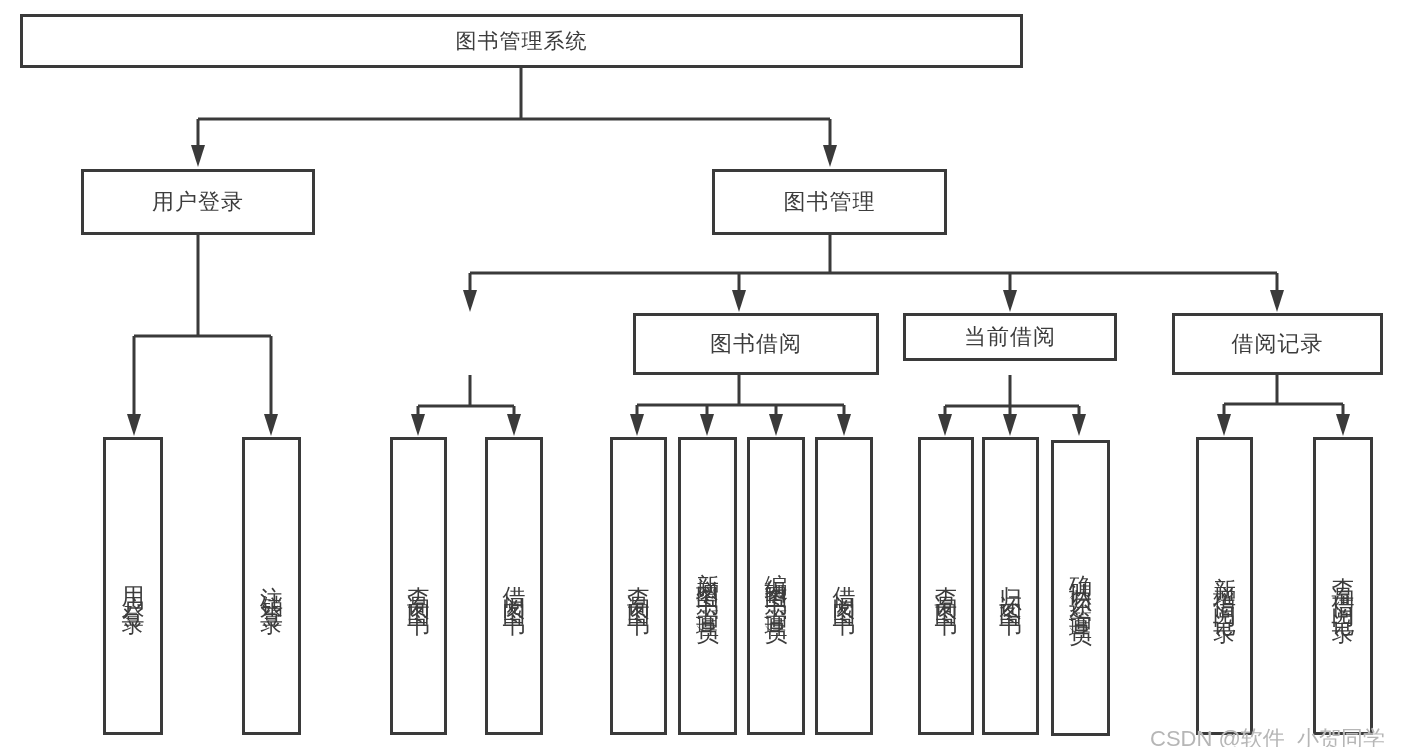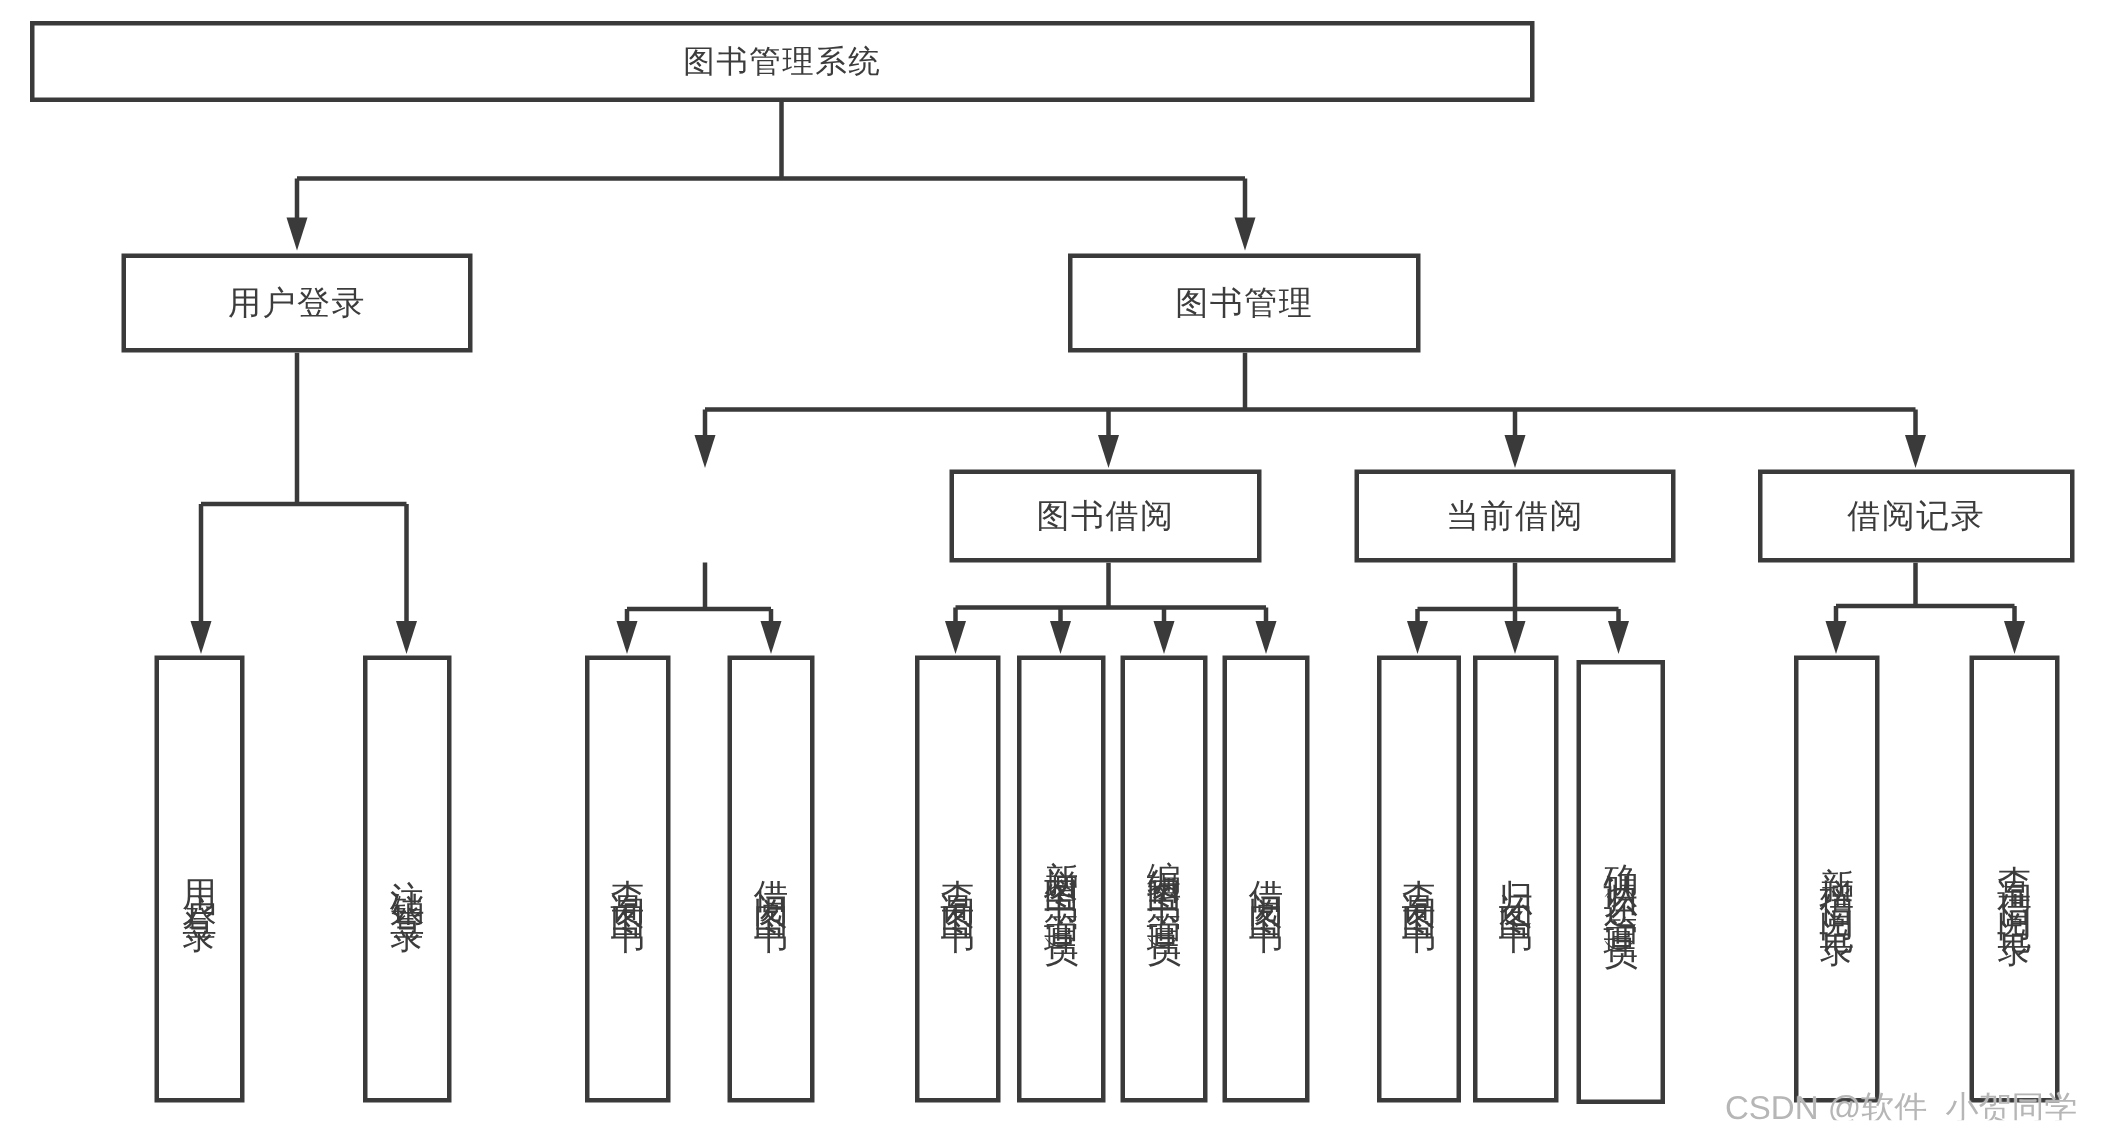--- a/index.html
+++ b/index.html
@@ -87,22 +87,22 @@
     <path d="M1277 375 V404 M1224 404 H1343 M1224 404 V415 M1343 404 V415"></path>
     <polygon points="1217,414 1231,414 1224,436"></polygon>
     <polygon points="1336,414 1350,414 1343,436"></polygon>
   </svg>
 
   <div class="box hbox root" style="left:20px; top:14px; width:1003px; height:54px;">图书管理系统</div>
 
   <div class="box hbox" style="left:81px; top:169px; width:234px; height:66px;">用户登录</div>
   <div class="box hbox" style="left:712px; top:169px; width:235px; height:66px;">图书管理</div>
 
-  <div class="box hbox" style="left:633px; top:313px; width:208px; height:62px;">图书借阅</div>
-  <div class="box hbox" style="left:903px; top:313px; width:214px; height:62px;">当前借阅</div>
+  <div class="box hbox" style="left:633px; top:313px; width:246px; height:62px;">图书借阅</div>
+  <div class="box hbox" style="left:903px; top:313px; width:214px; height:48px;">当前借阅</div>
   <div class="box hbox" style="left:1172px; top:313px; width:211px; height:62px;">借阅记录</div>
 
   <div class="box vbox" style="left:103px; top:437px; width:60px; height:298px;">用户登录</div>
   <div class="box vbox" style="left:242px; top:437px; width:59px; height:298px;">注销登录</div>
 
   <div class="box vbox" style="left:390px; top:437px; width:57px; height:298px;">查询图书</div>
   <div class="box vbox" style="left:485px; top:437px; width:58px; height:298px;">借阅图书</div>
 
   <div class="box vbox" style="left:610px; top:437px; width:57px; height:298px;">查询图书</div>
   <div class="box vbox long" style="left:678px; top:437px; width:59px; height:298px;">新增图书（管理员）</div>

